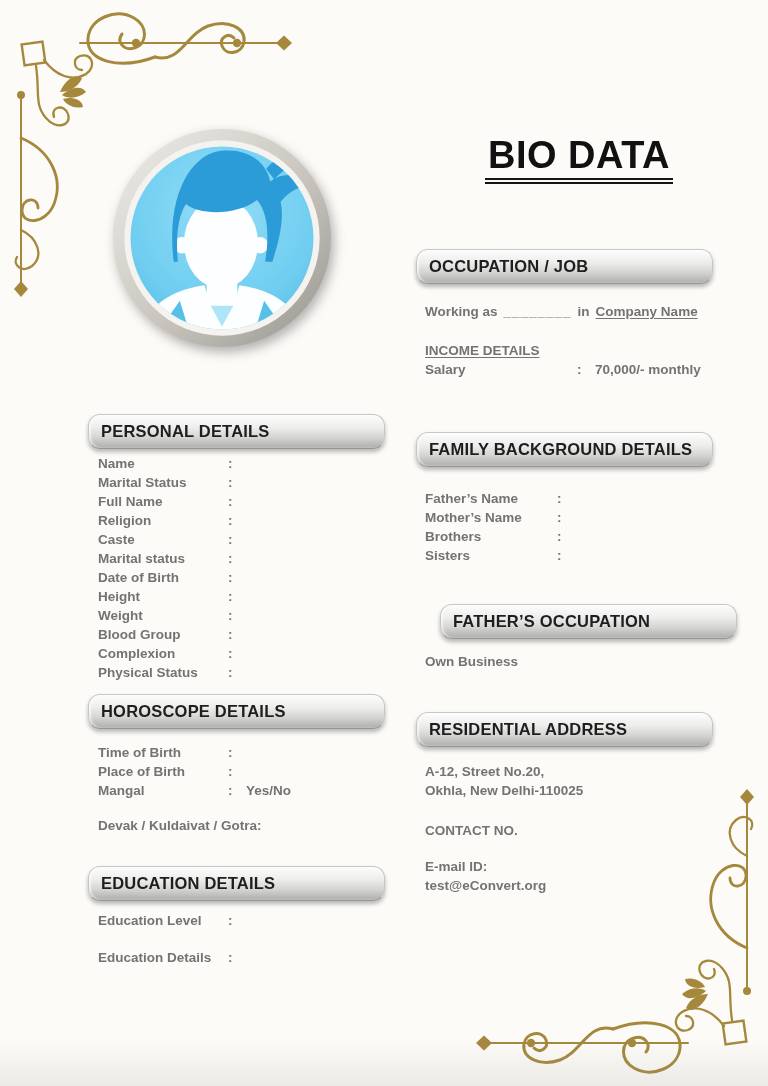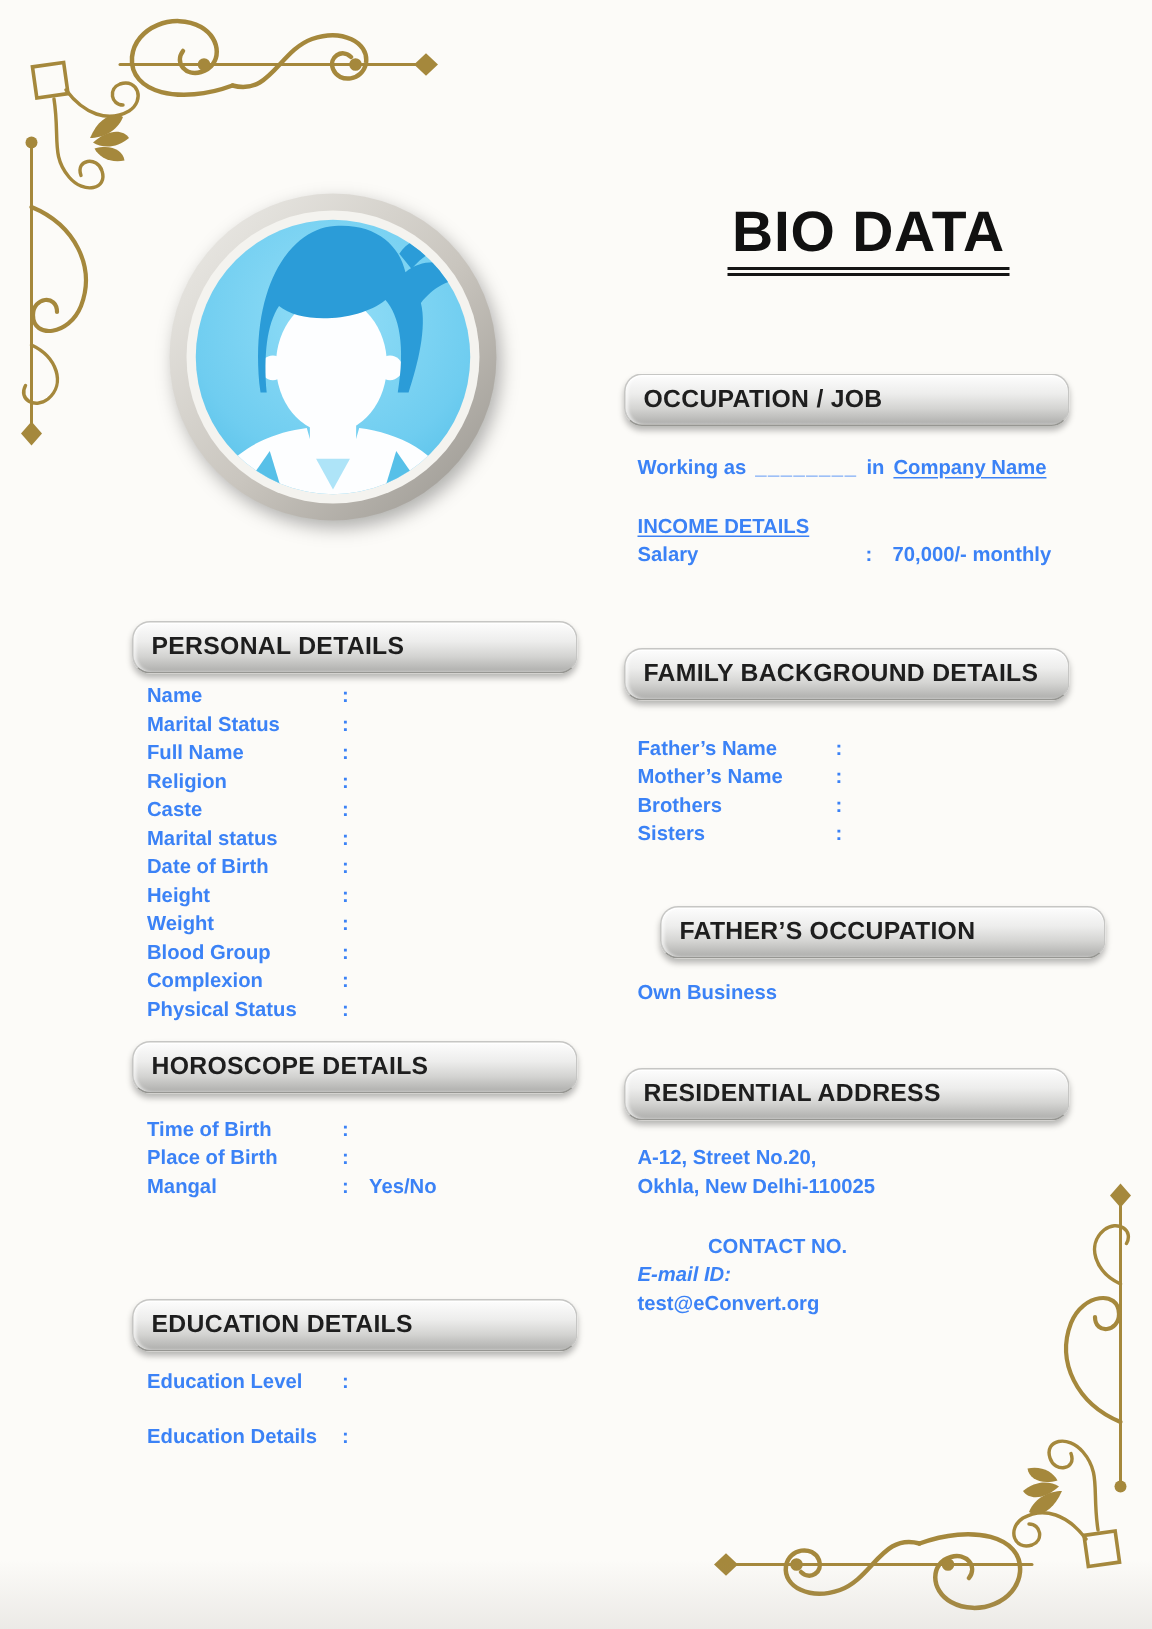--- a/index.html
+++ b/index.html
@@ -51,21 +51,21 @@
   }
   #bar-occupation {left:416px;top:249px;}
   #bar-personal   {left:88px; top:414px;}
   #bar-family     {left:416px;top:432px;}
   #bar-father     {left:416px;top:604px;margin-left:24px;}
   #bar-horoscope  {left:88px; top:694px;}
   #bar-residential{left:416px;top:712px;}
   #bar-education  {left:88px; top:866px;}
 
   
-  .block{position:absolute;font-size:13.5px;font-weight:bold;line-height:19px;color:#3b82f6;}
+  .block{position:absolute;font-size:13.5px;font-weight:bold;line-height:19px;color:#737373;}
   .drow{display:flex;padding-left:10px;}
   .rcol .drow{padding-left:8px;}
   .dlbl{width:130px;flex:none;}
   .rcol .dlbl{width:132px;}
   .dcol{flex:none;width:10px;}
   .dval{margin-left:8px;white-space:nowrap;}
 
   #personal-list {left:88px; top:454px; width:310px;}
   #family-list   {left:417px;top:489px; width:310px;}
   #own-business  {left:425px;top:652px; width:290px;}
@@ -75,22 +75,22 @@
   #education-list .drow + .drow{margin-top:18px;}
   #occupation-body{left:417px;top:302px;width:310px;padding-left:8px;box-sizing:border-box;}
   #residential-body{left:425px;top:762px;width:300px;}
 
   .work-line .blank{letter-spacing:1px;}
   .work-line .sp{display:inline-block;width:6px;}
   .underlined{text-decoration:underline;text-underline-offset:2px;}
   #income-heading{margin-top:20px;}
   .salary-row{display:flex;margin-top:0px;}
   .salary-row .dlbl{width:152px;}
-  #residential-body .gap-lg{margin-top:21px;margin-left:47px;}
-  #residential-body .gap-md{font-style:italic;}
+  #residential-body .gap-lg{margin-top:21px;}
+  #residential-body .gap-md{margin-top:17px;}
 </style>
 </head>
 <body>
 
 <div class="page">
 
   <svg class="flourish tl" viewBox="0 0 300 300" aria-hidden="true">
     <g stroke="#a5883c" fill="none" stroke-linecap="round">
       <line x1="80" y1="43" x2="277" y2="43" stroke-width="2"></line>
       <path d="M284 35.5 L292 43 L284 50.5 L276 43 Z" fill="#a5883c" stroke="none"></path>
@@ -295,20 +295,21 @@
         <span class="dcol">:</span>
         <span class="dval"></span>
       </div>
     <div class="drow">
         <span class="dlbl">Mangal</span>
         <span class="dcol">:</span>
         <span class="dval">Yes/No</span>
       </div>
   </div>
 
+  <div class="block" id="gotra-line">Devak / Kuldaivat / Gotra:</div>
 
   <div class="block" id="residential-body">
     <div>A-12, Street No.20,</div>
     <div>Okhla, New Delhi-110025</div>
     <div class="gap-lg">CONTACT NO.</div>
     <div class="gap-md">E-mail ID:</div>
     <div>test@eConvert.org</div>
   </div>
 
   <div class="block" id="education-list">

